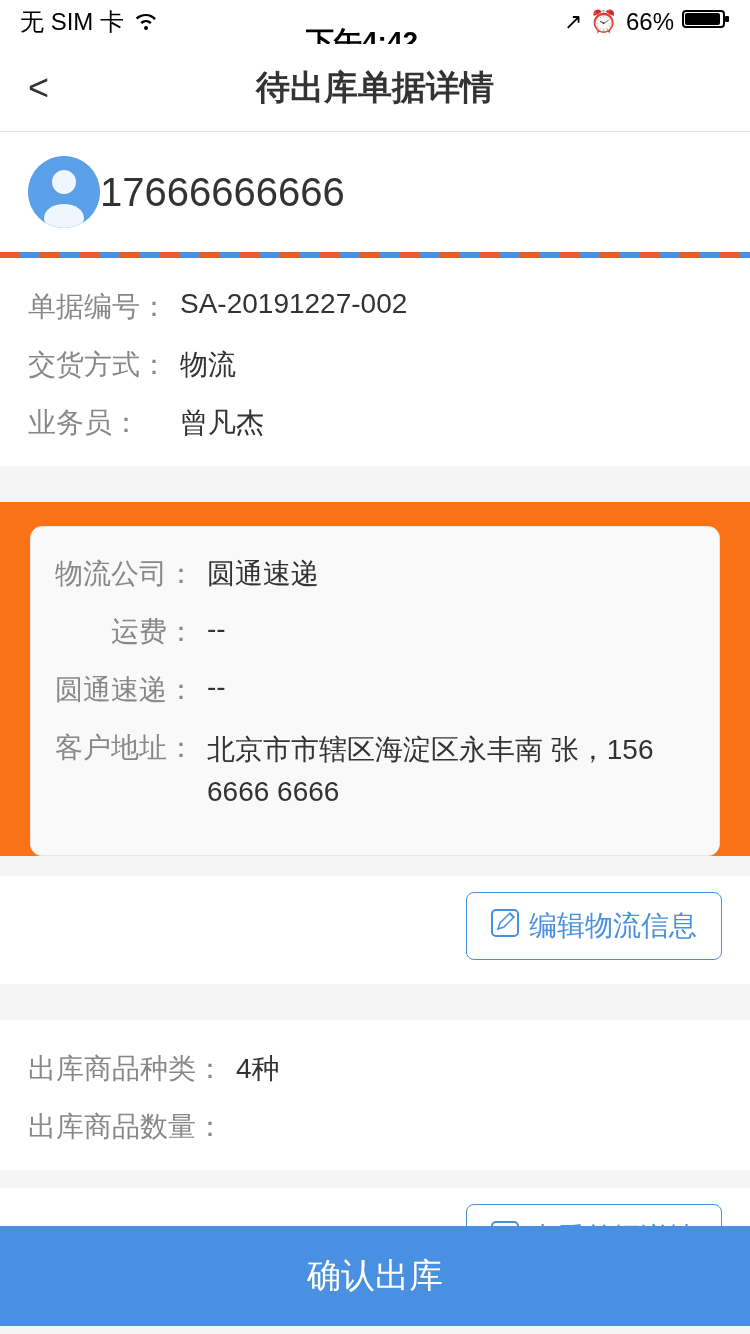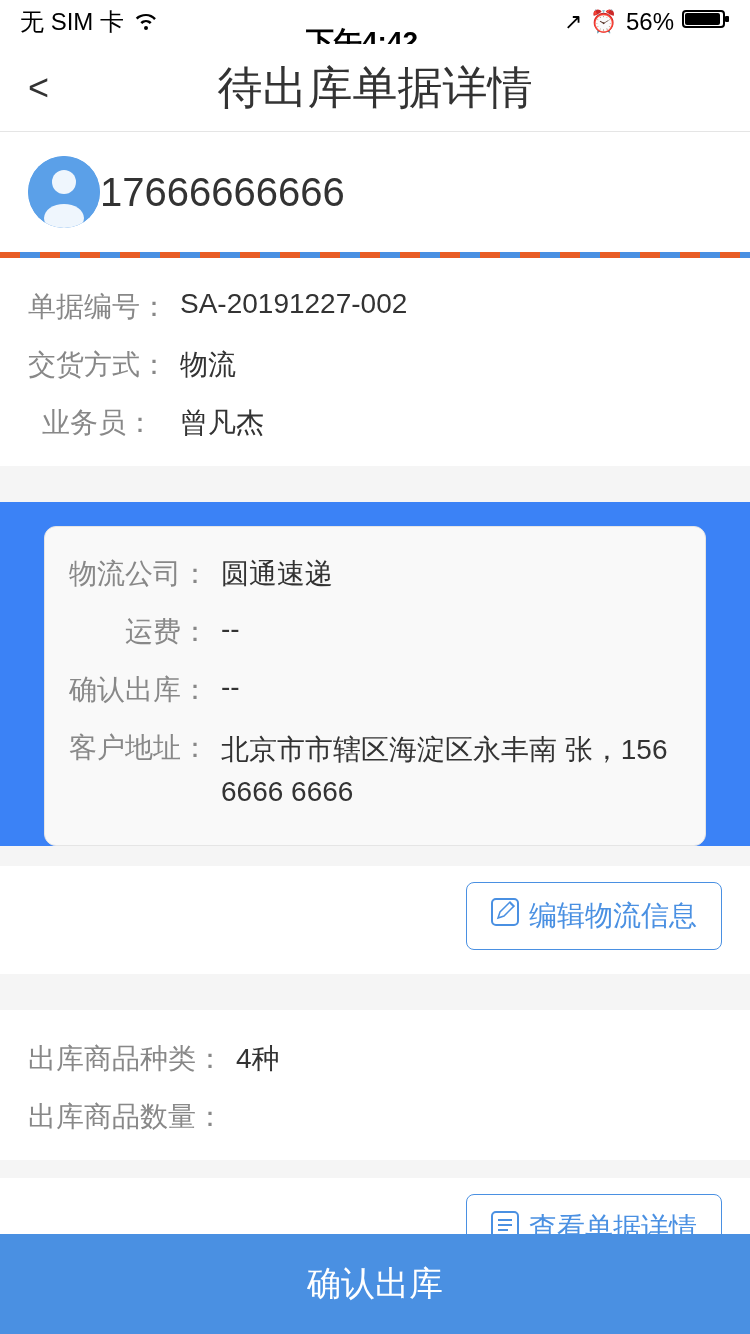--- a/index.html
+++ b/index.html
@@ -39,22 +39,22 @@
       position: relative;
     }
     .nav-back {
       position: absolute;
       left: 28px;
       font-size: 36px;
       color: #333;
       cursor: pointer;
     }
     .nav-title {
-      font-size: 45px;
-      font-weight: 400;
+      font-size: 34px;
+      font-weight: 700;
       color: #333;
     }
 
     
     .user-header {
       background: #fff;
       padding: 24px 28px;
       display: flex;
       align-items: center;
       margin-bottom: 0;
@@ -88,35 +88,35 @@
     .info-row {
       display: flex;
       align-items: flex-start;
       margin-bottom: 20px;
       font-size: 28px;
     }
     .info-row:last-child { margin-bottom: 0; }
     .info-label {
       color: #888;
       min-width: 140px;
-      text-align: center;
+      text-align: left;
       flex-shrink: 0;
     }
     .info-value {
       color: #333;
       margin-left: 12px;
       flex: 1;
     }
     .card-row {
       display: flex;
       align-items: flex-start;
       margin-bottom: 20px;
       font-size: 28px;
     }
-    .card-row:last-child { margin-bottom: 4px; }
+    .card-row:last-child { margin-bottom: 14px; }
     .card-label {
       color: #888;
       min-width: 140px;
       text-align: right;
       flex-shrink: 0;
     }
     .card-value {
       color: #333;
       margin-left: 12px;
       flex: 1;
@@ -144,21 +144,20 @@
       display: flex;
       align-items: center;
       gap: 10px;
       border: 1px solid #4a90e2;
       border-radius: 8px;
       padding: 14px 24px;
       color: #4a90e2;
       font-size: 28px;
       background: #fff;
       cursor: pointer;
-      font-family: Liberation Mono, monospace;
     }
 
     
     .white-section {
       background: #fff;
       padding: 30px 28px 24px;
       margin-bottom: 18px;
     }
 
     
@@ -177,21 +176,21 @@
       padding: 14px 24px;
       color: #4a90e2;
       font-size: 28px;
       background: #fff;
       cursor: pointer;
     }
 
     
     .confirm-btn-bar {
       position: fixed;
-      bottom: 0;
+      bottom: 8px;
       left: 0;
       width: 750px;
       height: 100px;
       background: #4a90e2;
       display: flex;
       align-items: center;
       justify-content: center;
       cursor: pointer;
     }
     .confirm-btn-text {
@@ -220,21 +219,21 @@
       <span>
         <svg width="28" height="20" viewBox="0 0 28 20">
             <path d="M14 16a2 2 0 110 4 2 2 0 010-4zm0-6c2.2 0 4.2.9 5.6 2.3l-1.8 1.8A5.9 5.9 0 0014 12a5.9 5.9 0 00-3.8 2.1L8.4 12.3C9.8 10.9 11.8 10 14 10zm0-6c3.9 0 7.4 1.6 9.9 4.2l-1.8 1.8A11.8 11.8 0 0014 6c-3.3 0-6.3 1.4-8.4 3.6L3.8 7.8C6.3 5.2 9.9 4 14 4z" fill="#000"></path>
           </svg>
       </span>
     </div>
     <div class="status-center" style="font-weight:600;font-size:28px;margin-top:39px;">下午4:42</div>
     <div class="status-right">
       <span style="font-size:22px;">↗</span>
       <span style="font-size:22px;">⏰</span>
-      <span>56%</span>
+      <span>66%</span>
       <span>
         <svg width="48" height="24" viewBox="0 0 48 24">
             <rect x="1" y="4" width="41" height="16" rx="3" ry="3" stroke="#000" stroke-width="2" fill="none"></rect>
             <rect x="43" y="9" width="4" height="6" rx="1" fill="#000"></rect>
             <rect x="3" y="6" width="35" height="12" rx="2" fill="#000"></rect>
           </svg>
       </span>
     </div>
   </div>
 
@@ -266,32 +265,32 @@
       <span class="info-value">物流</span>
     </div>
     <div class="info-row">
       <span class="info-label">业务员：</span>
       <span class="info-value">曾凡杰</span>
     </div>
   </div>
 
   <div class="section-gap"></div>
 
-  <div style="background:#3b82f6; padding: 24px 44px 0;">
+  <div style="background:#f97316; padding: 24px 30px 0;">
     <div class="card-inner">
       <div class="card-row">
         <span class="card-label">物流公司：</span>
         <span class="card-value">圆通速递</span>
       </div>
       <div class="card-row">
         <span class="card-label">运费：</span>
         <span class="card-value">--</span>
       </div>
       <div class="card-row">
-        <span class="card-label">确认出库：</span>
+        <span class="card-label">圆通速递：</span>
         <span class="card-value">--</span>
       </div>
       <div class="card-row">
         <span class="card-label">客户地址：</span>
         <span class="card-value" style="flex-wrap:wrap;line-height:1.5;">北京市市辖区海淀区永丰南  张，156 6666 6666</span>
       </div>
     </div>
   </div>
 
   <div class="edit-btn-row">

